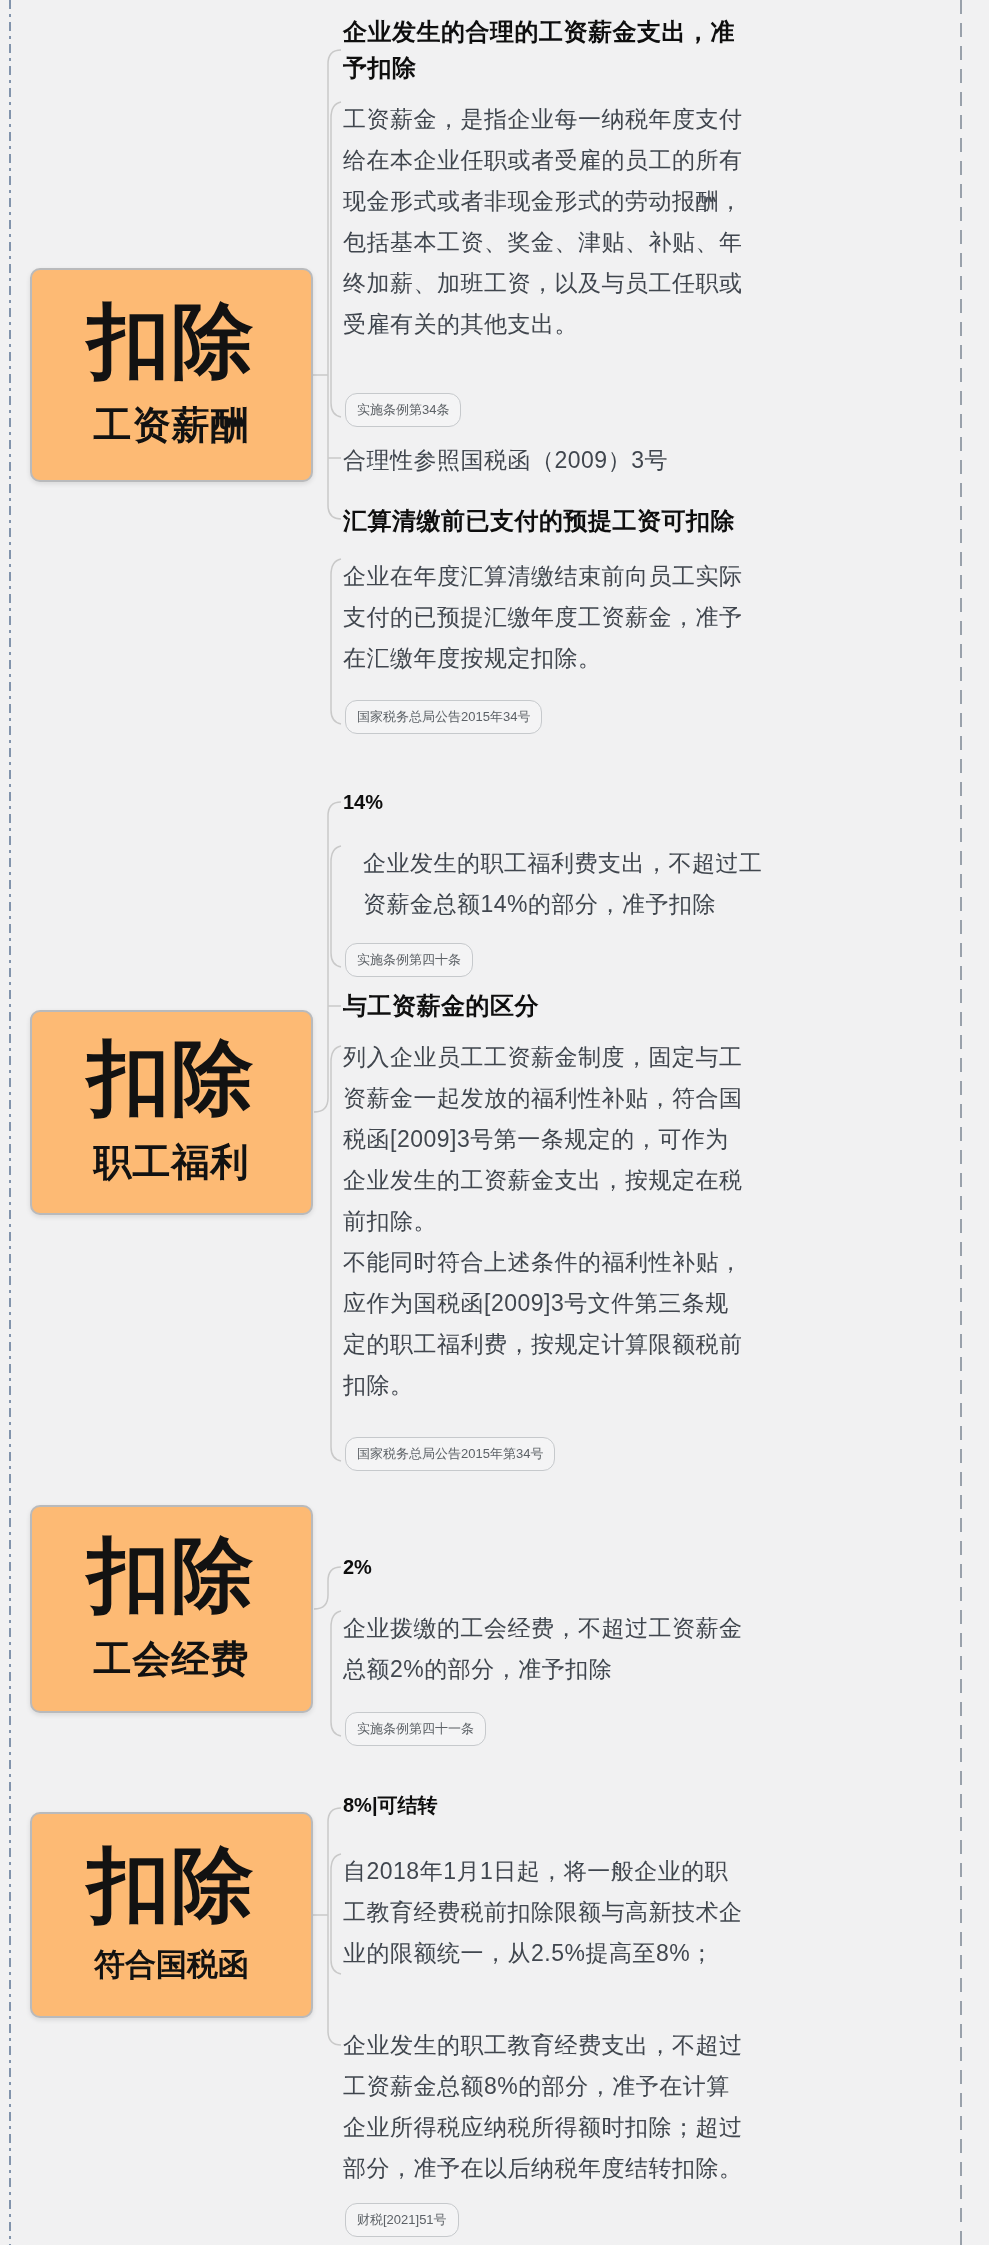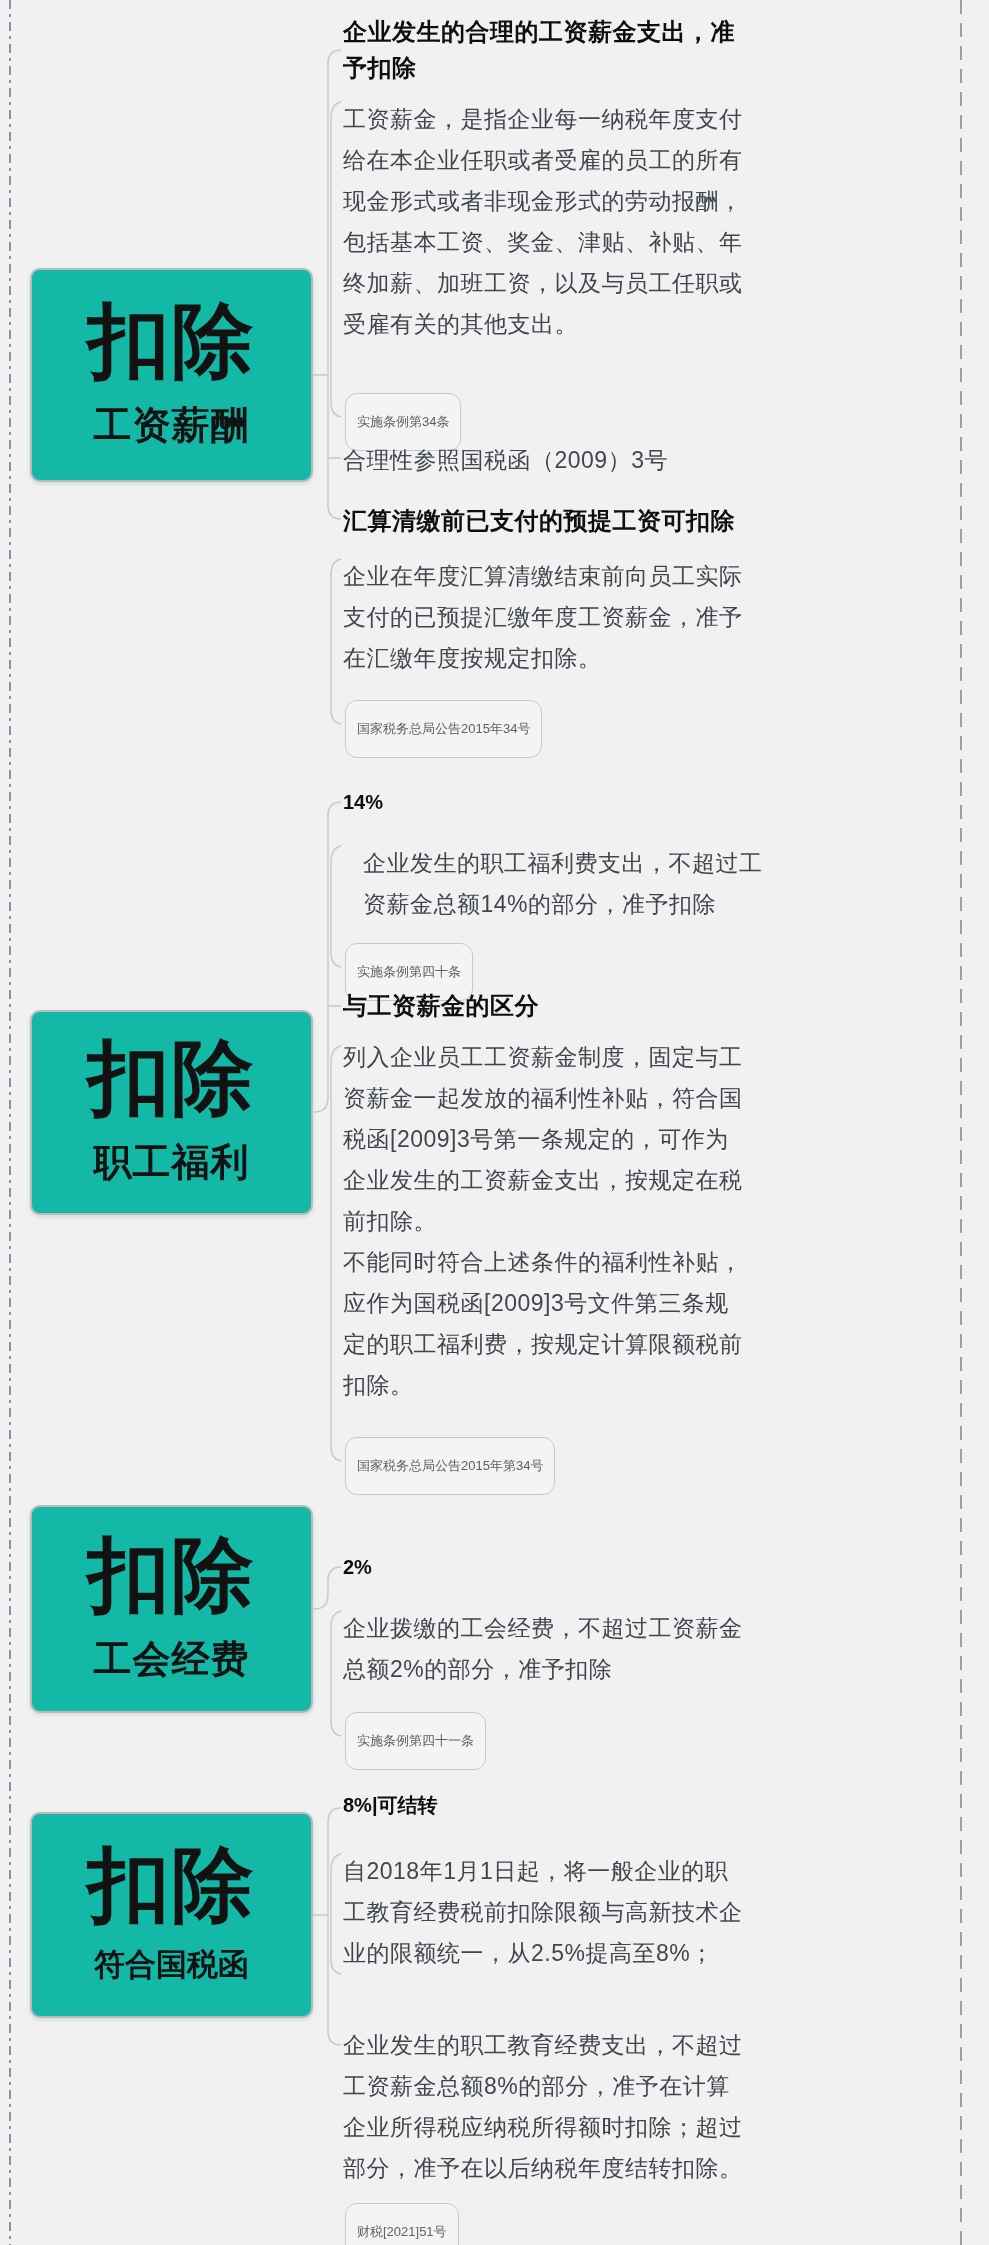--- a/index.html
+++ b/index.html
@@ -14,37 +14,37 @@
     background:repeating-linear-gradient(to bottom,#8294ac 0 9px,transparent 9px 14px,#8294ac 14px 17px,transparent 17px 22px);
   }
   .edge-right{
     left:960px;
     background:repeating-linear-gradient(to bottom,#99a1ab 0 14px,transparent 14px 23px);
   }
   svg.connectors{position:absolute;left:0;top:0;width:989px;height:2245px;pointer-events:none;}
   svg.connectors path{fill:none;stroke:#c9c9c9;stroke-width:1.5;}
   .topic{
     position:absolute;left:30px;width:283px;
-    background:#14b8a6;border:2px solid #b9babc;border-radius:10px;
+    background:#fdba74;border:2px solid #b9babc;border-radius:10px;
     box-shadow:0 2px 5px rgba(0,0,0,.10);
     display:flex;flex-direction:column;align-items:center;justify-content:center;
     box-sizing:border-box;
   }
   .topic-big{font-size:82px;font-weight:900;color:#121212;line-height:1;letter-spacing:2px;}
   .topic-sub{font-size:38px;font-weight:800;color:#121212;margin-top:18px;letter-spacing:1px;}
   .topic-sub.small{font-size:31px;letter-spacing:0;}
   .node{position:absolute;left:343px;width:404px;}
   .h-bold{font-weight:800;font-size:24px;line-height:36px;color:#0e0e0e;letter-spacing:.5px;}
   .h-pct{font-weight:800;font-size:20px;line-height:30px;color:#0e0e0e;}
   .body{font-size:23px;line-height:41px;color:#40464e;white-space:pre-wrap;letter-spacing:.5px;}
   .badge{
     position:absolute;left:345px;display:inline-block;
     font-size:13px;line-height:16px;color:#5c6166;
     background:#f4f4f5;border:1px solid #c6c9cc;border-radius:12px;
-    padding:20px 11px;white-space:nowrap;
+    padding:8px 11px;white-space:nowrap;
   }
 </style>
 </head>
 <body>
 
 <div class="canvas">
 
   <div class="edge edge-left"></div>
   <div class="edge edge-right"></div>
 

